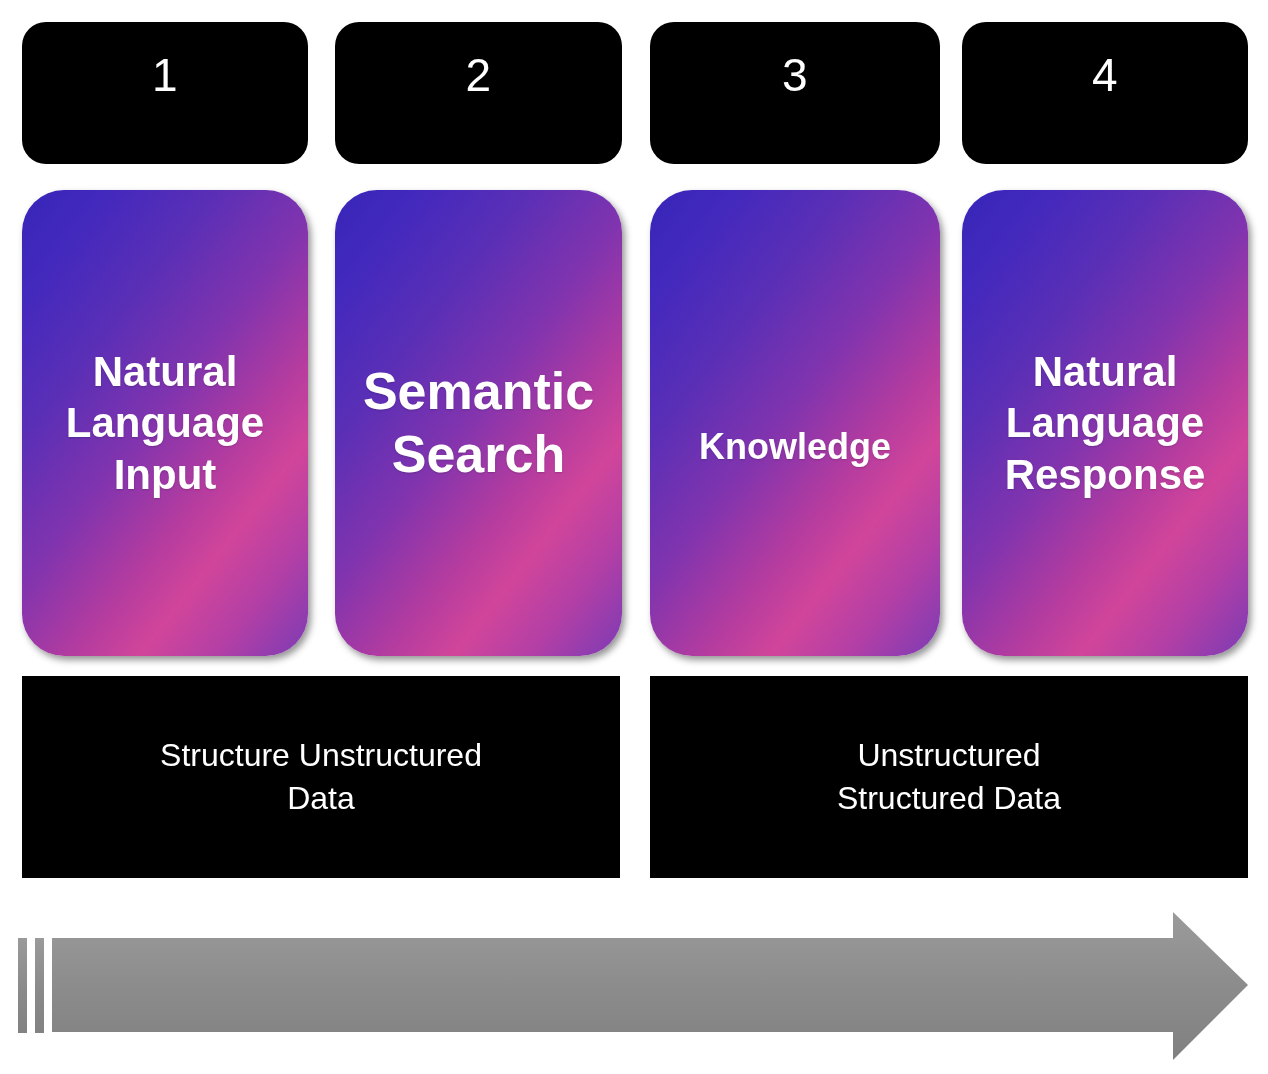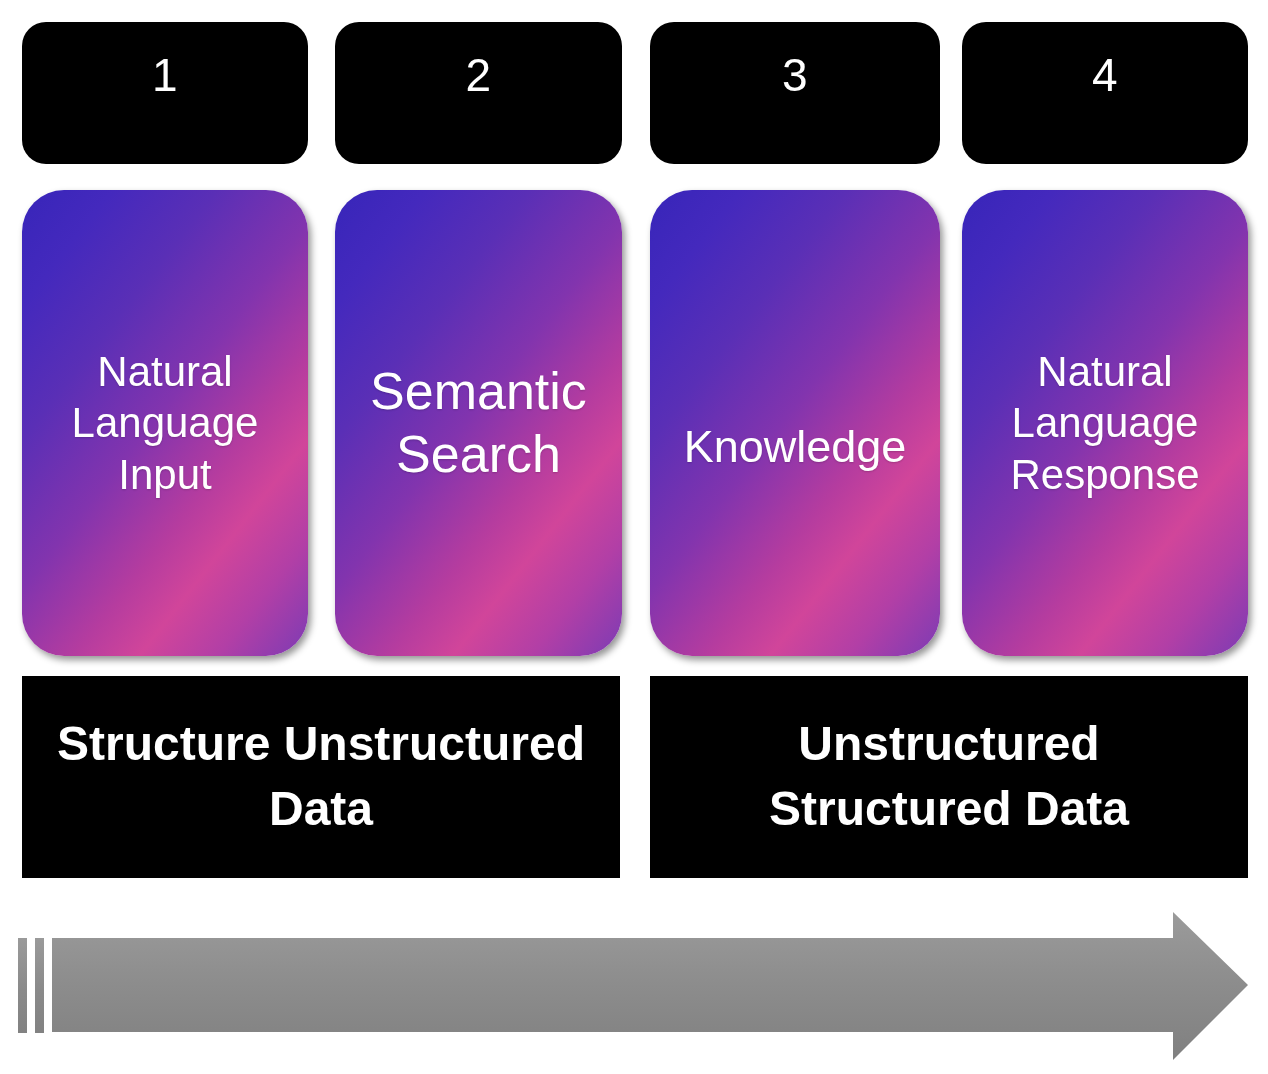--- a/index.html
+++ b/index.html
@@ -69,51 +69,51 @@
         #8234AE 48%,
         #B53C9F 64%,
         #D1459A 74%,
         #B23FA6 86%,
         #7C3BB4 100%);
     box-shadow: 3px 4px 7px rgba(0,0,0,0.42);
   }
   .grad-card .card-text {
     padding: 0 18px;
     line-height: 1.22;
-    font-weight: 400;
+    font-weight: 700;
     text-shadow: 0 1px 2px rgba(0,0,0,0.18);
   }
 
   .grad-card.c1 { left: 22px;  width: 286px; }
   .grad-card.c2 { left: 335px; width: 287px; }
   .grad-card.c3 { left: 650px; width: 290px; }
   .grad-card.c4 { left: 962px; width: 286px; }
 
   .grad-card.c1 .card-text { font-size: 42px; }
   .grad-card.c2 .card-text { font-size: 52px; }
-  .grad-card.c3 .card-text { font-size: 45px; margin-top: 48px; }
+  .grad-card.c3 .card-text { font-size: 36px; margin-top: 48px; }
   .grad-card.c4 .card-text { font-size: 42px; }
 
   
   .caption-bar {
     position: absolute;
     top: 676px;
     height: 202px;
     background: #000000;
     color: #ffffff;
     display: flex;
     align-items: center;
     justify-content: center;
     text-align: center;
     box-sizing: border-box;
   }
   .caption-bar .caption-text {
-    font-size: 48px;
+    font-size: 32px;
     line-height: 1.35;
-    font-weight: 700;
+    font-weight: 400;
     padding: 0 20px;
   }
   .caption-bar.left  { left: 22px;  width: 598px; }
   .caption-bar.right { left: 650px; width: 598px; align-items: center; }
   .arrow-tick {
     position: absolute;
     top: 938px;
     width: 9px;
     height: 95px;
     background: linear-gradient(180deg, #9a9a9a 0%, #8a8a8a 55%, #828282 100%);

